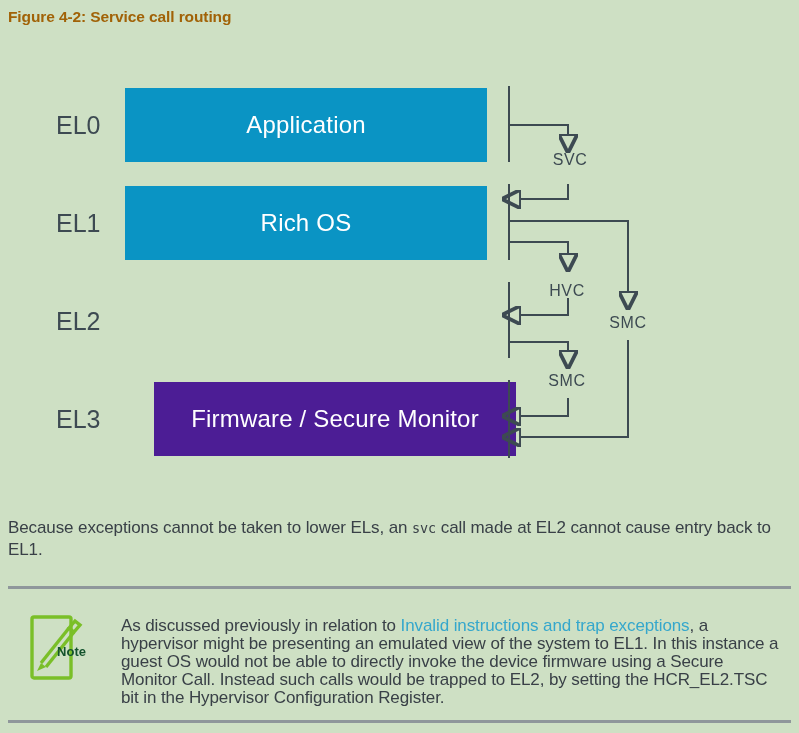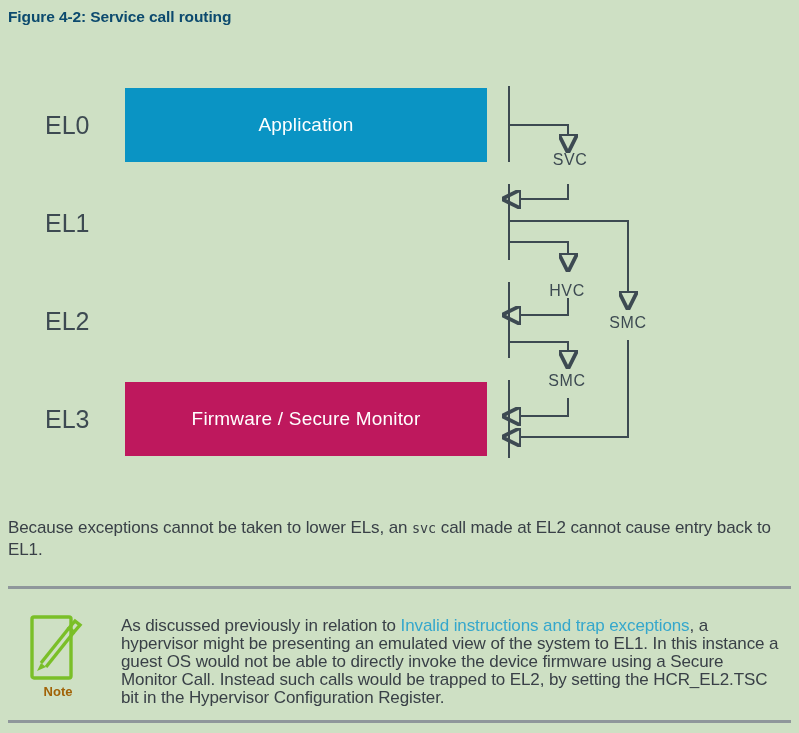--- a/index.html
+++ b/index.html
@@ -3,35 +3,35 @@
 <meta charset="utf-8">
 <style>
   html,body{margin:0;padding:0;}
   .page{
     position:relative;width:799px;height:733px;overflow:hidden;
     background:#cee0c4;
     font-family:"Liberation Sans",sans-serif;
   }
   .fig-title{
     position:absolute;left:8px;top:8px;
-    font-size:15.5px;font-weight:700;color:#0c4a6e;letter-spacing:-0.1px;
+    font-size:15.5px;font-weight:700;color:#a16207;letter-spacing:-0.1px;
   }
   
   .level{position:absolute;left:0;width:100%;height:74px;}
   .el-label{
-    position:absolute;left:45px;top:50%;transform:translateY(-50%);
+    position:absolute;left:56px;top:50%;transform:translateY(-50%);
     font-size:25px;color:#3d4a52;
   }
   .el-box{
     position:absolute;left:125px;top:0;width:362px;height:74px;
     background:#0a94c4;color:#ffffff;
     display:flex;align-items:center;justify-content:center;
-    font-size:19px;letter-spacing:0.2px;
+    font-size:24px;letter-spacing:0.2px;
   }
-  .level.navy .el-box{background:#be185d;}
+  .level.navy .el-box{background:#4c1d95;margin-left:29px;}
   .arrows{position:absolute;left:495px;top:80px;width:180px;height:390px;}
   .arrows path{stroke:#3d4a52;stroke-width:2;fill:none;}
   .call-label{
     position:absolute;transform:translateX(-50%);
     font-size:16px;color:#3d4a52;letter-spacing:0.6px;white-space:nowrap;
   }
   
   .body-text{
     position:absolute;left:8px;top:517px;width:786px;margin:0;
     font-size:17px;line-height:22px;color:#394047;letter-spacing:-0.1px;
@@ -39,22 +39,22 @@
   .inline-code{
     font-family:"DejaVu Sans Mono",monospace;
     font-size:13.5px;color:#394047;
   }
   
   .rule{position:absolute;left:8px;width:783px;height:3px;background:#8f979b;}
   .rule.top{top:586px;}
   .rule.bottom{top:720px;}
   .note-icon{position:absolute;left:30px;top:600px;width:56px;height:92px;}
   .note-label{
-    position:absolute;left:30px;top:684px;width:56px;text-align:center;
-    font-size:13px;font-weight:700;color:#a16207;
+    position:absolute;left:30px;top:644px;width:56px;text-align:right;
+    font-size:13px;font-weight:700;color:#14532d;
   }
   .note-text{
     position:absolute;left:105px;top:601px;width:660px;margin:16px;
     font-size:17px;line-height:18px;color:#394047;letter-spacing:-0.1px;
   }
   .note-link{color:#35a7cc;text-decoration:none;cursor:pointer;}
 </style>
 </head>
 <body>
 
@@ -64,20 +64,21 @@
 
   <div>
 
     <div class="level" style="top:88px">
       <span class="el-label">EL0</span>
       <div class="el-box">Application</div>
     </div>
 
     <div class="level" style="top:186px">
       <span class="el-label">EL1</span>
+      <div class="el-box">Rich OS</div>
     </div>
 
     <div class="level" style="top:284px">
       <span class="el-label">EL2</span>
     </div>
 
     <div class="level navy" style="top:382px">
       <span class="el-label">EL3</span>
       <div class="el-box">Firmware / Secure Monitor</div>
     </div>

